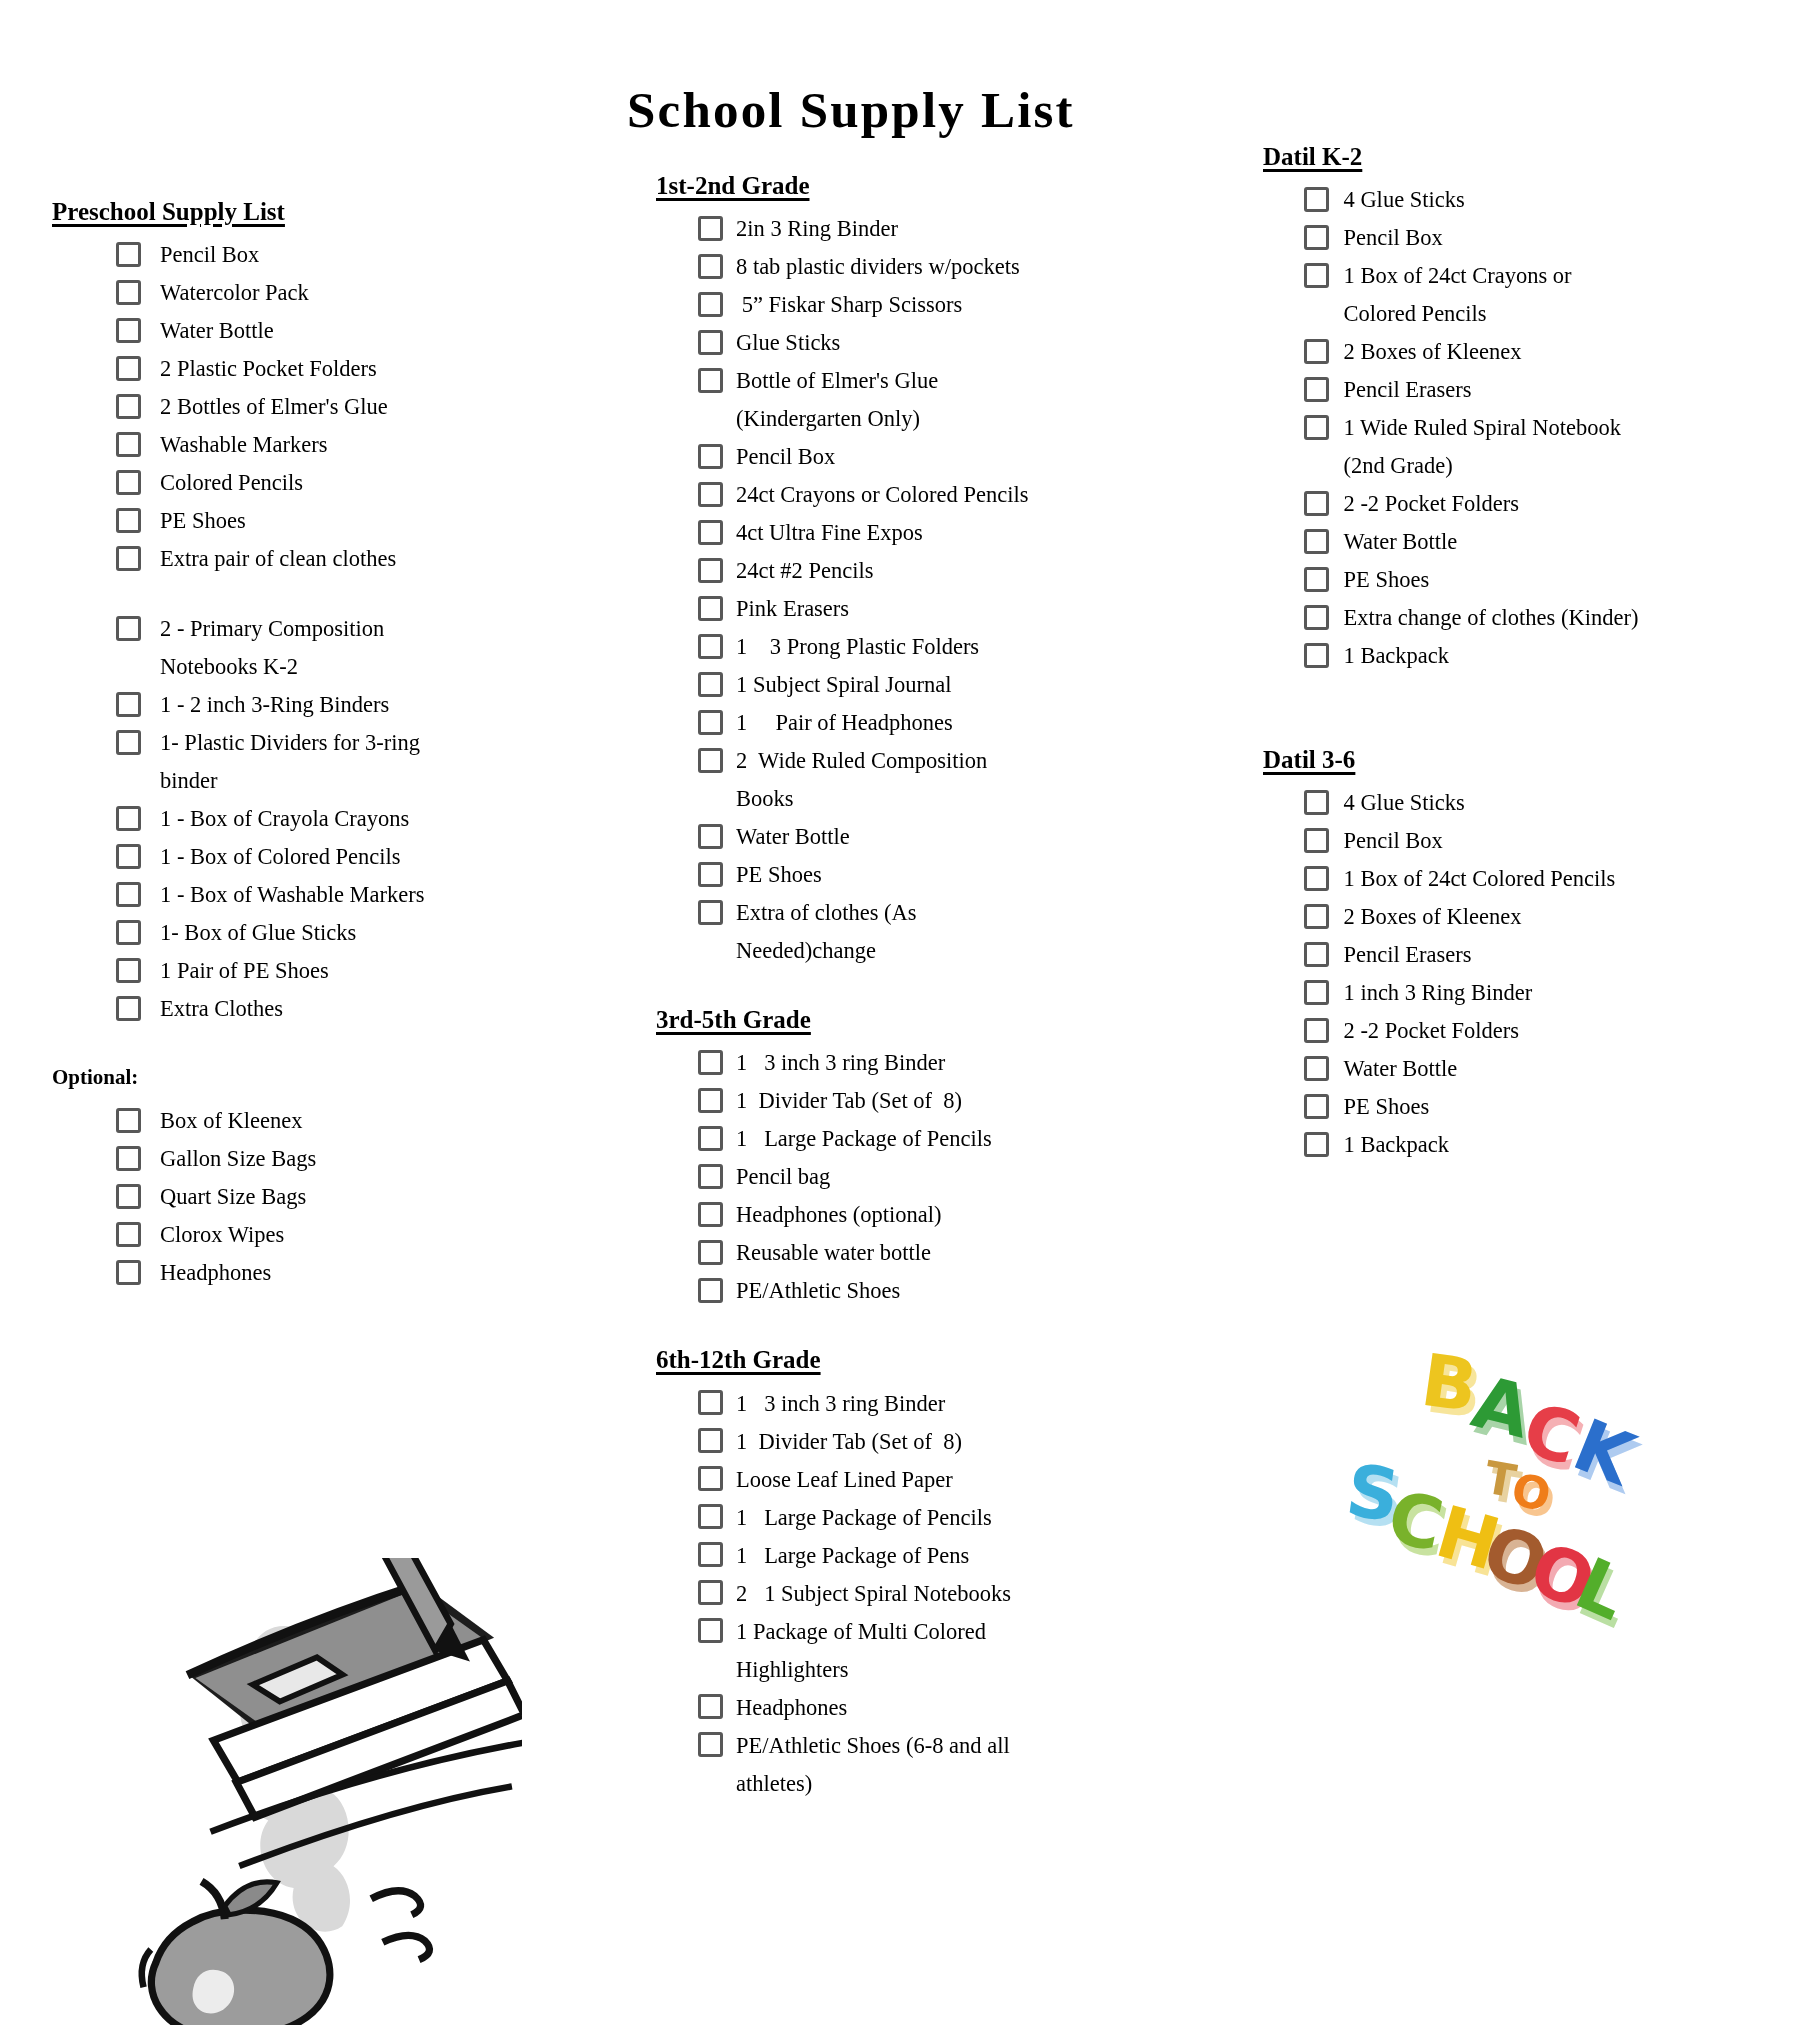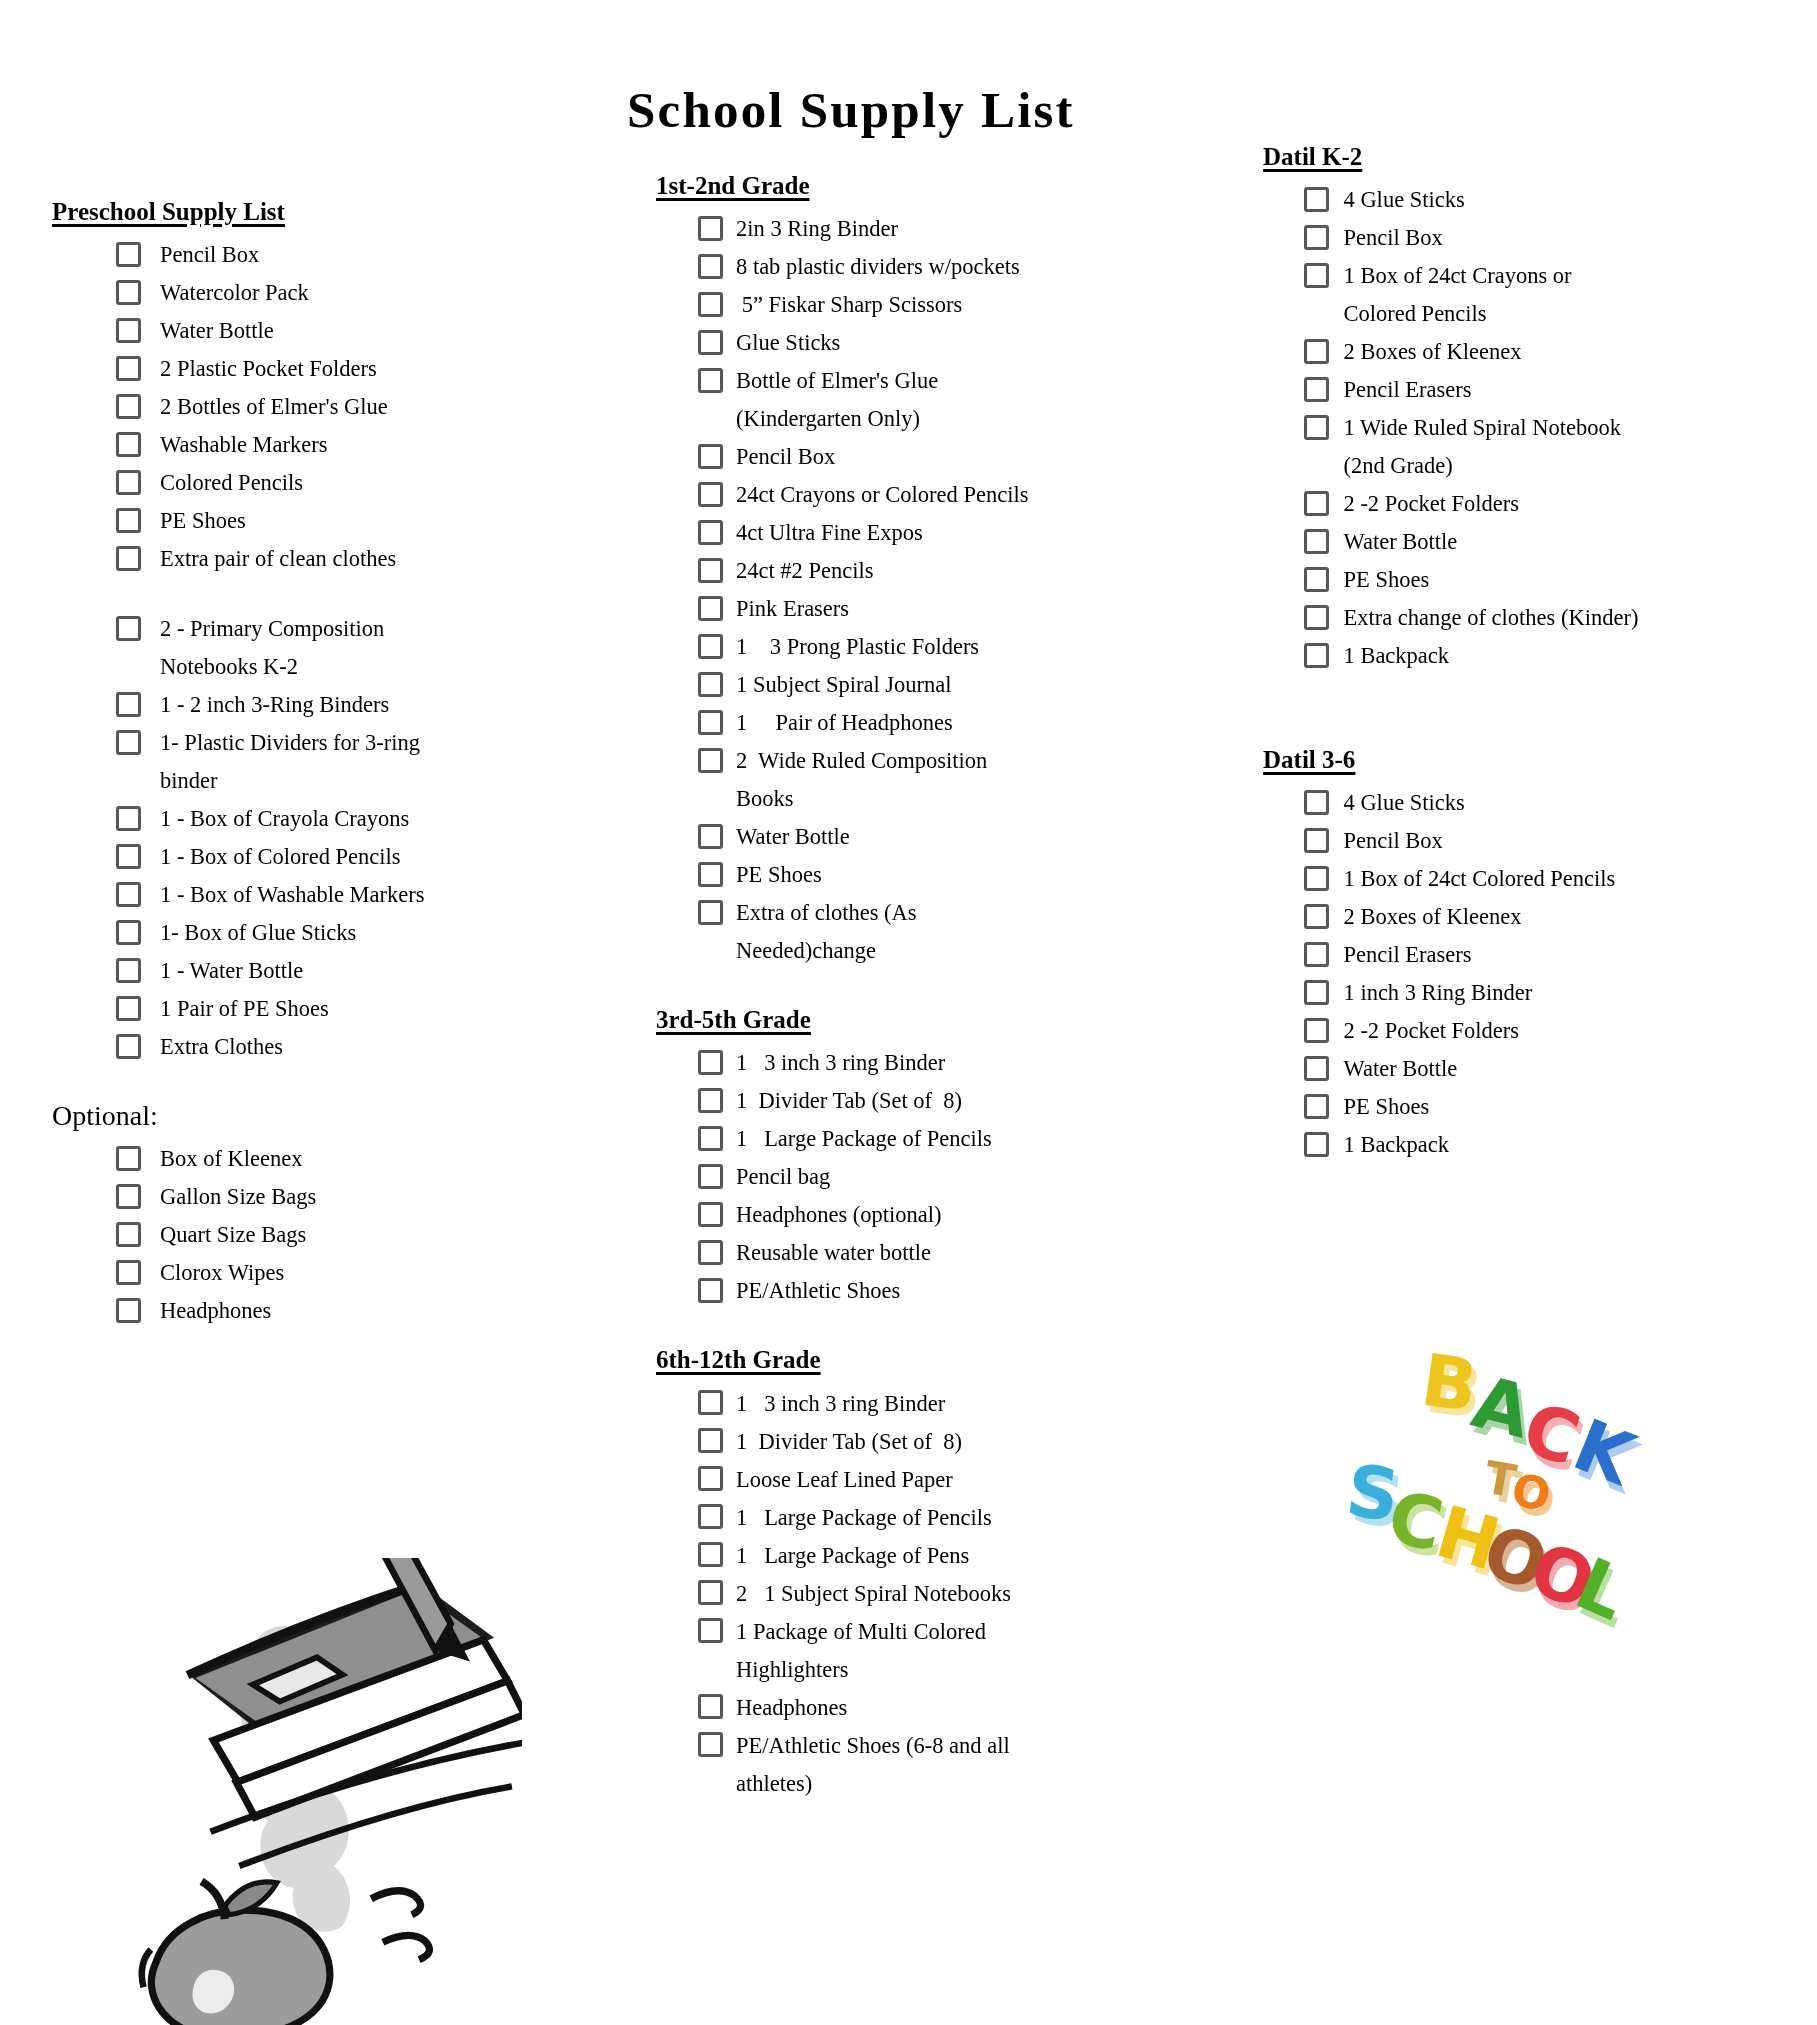--- a/index.html
+++ b/index.html
@@ -22,21 +22,21 @@
   .section{margin-bottom:32px;}
   .section.big-gap{margin-top:67px;}
   .section h2{
     margin:0 0 7.2px 0;
     font-size:25px;line-height:35px;font-weight:bold;
     text-decoration:underline;
     text-decoration-thickness:2.9px;
     text-underline-offset:3.6px;
   }
   .section h2.plain{
-    font-weight:normal;text-decoration:none;font-size:28px;
+    font-weight:bold;text-decoration:none;font-size:21px;
   }
   .item{display:flex;align-items:flex-start;}
   #col1 .item{padding-left:64px;}
   #col2 .item{padding-left:42px;}
   #col3 .item{padding-left:41px;}
   .checkbox{
     flex:none;
     width:25px;height:25px;
     border:3.6px solid #585858;
     border-radius:2.9px;
@@ -150,24 +150,20 @@
           <span class="label">1 - Box of Colored Pencils</span>
         </div>
         <div class="item i5">
           <span class="checkbox"></span>
           <span class="label">1 - Box of Washable Markers</span>
         </div>
         <div class="item i6">
           <span class="checkbox"></span>
           <span class="label">1- Box of Glue Sticks</span>
         </div>
-        <div class="item i7">
-          <span class="checkbox"></span>
-          <span class="label">1 - Water Bottle</span>
-        </div>
         <div class="item i8">
           <span class="checkbox"></span>
           <span class="label">1 Pair of PE Shoes</span>
         </div>
         <div class="item i9">
           <span class="checkbox"></span>
           <span class="label">Extra Clothes</span>
         </div>
       </div>
   </div>

